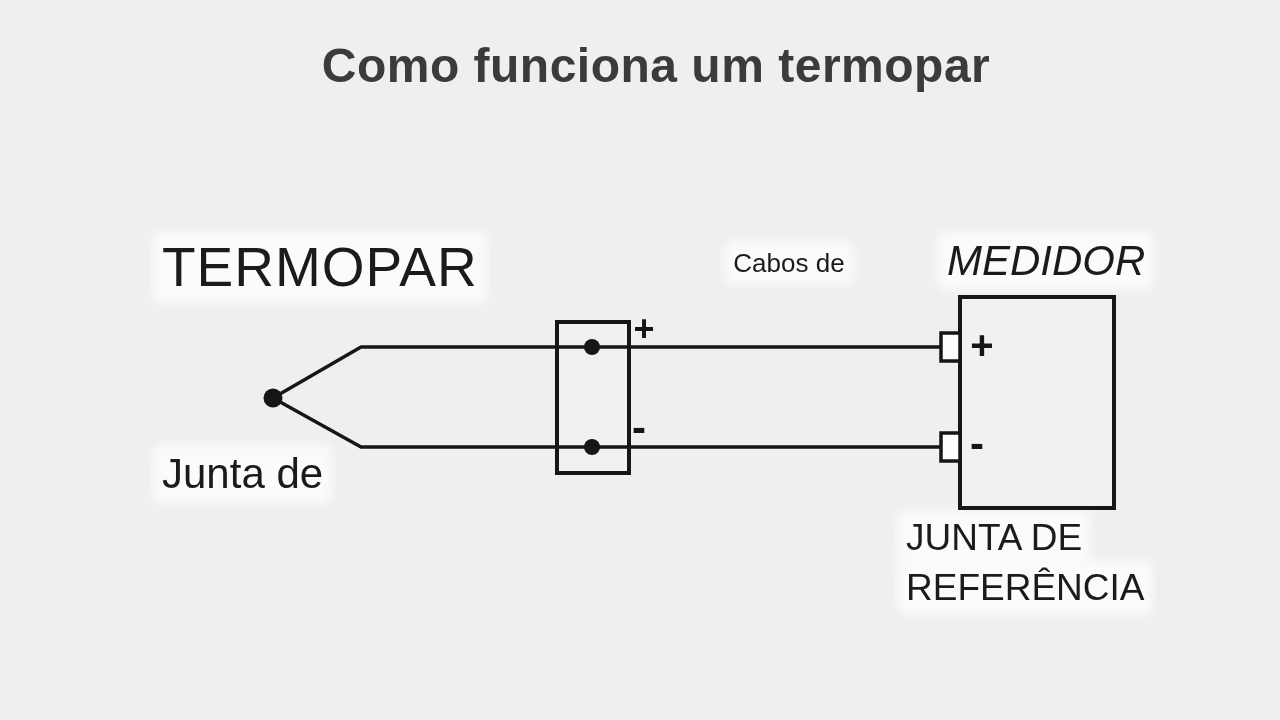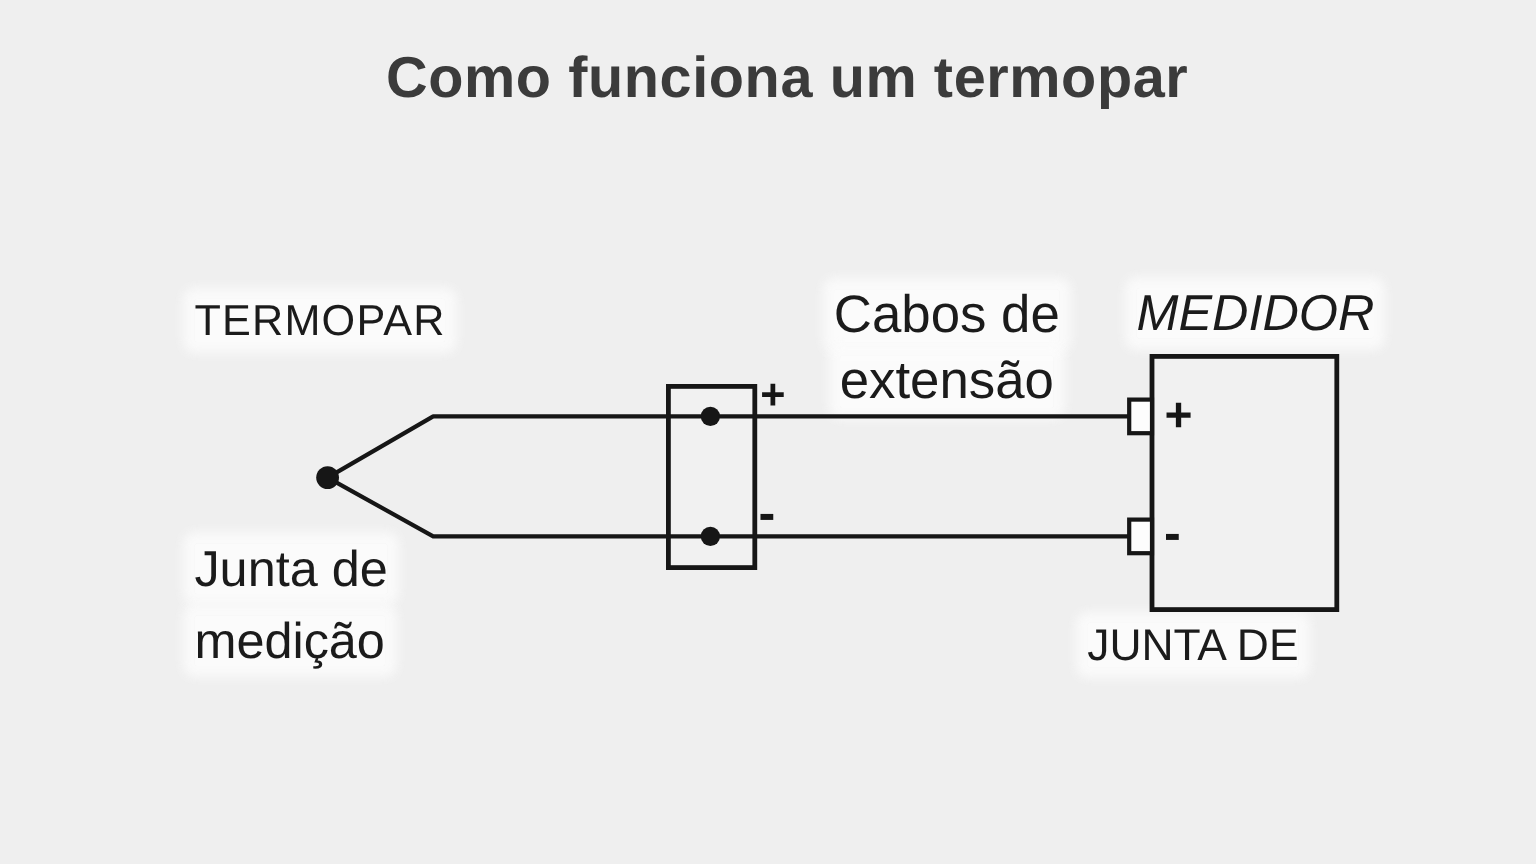--- a/index.html
+++ b/index.html
@@ -30,24 +30,24 @@
     display: flex; align-items: center;
   }
   .diagram-label.align-center .line { justify-content: center; }
   .diagram-label .patch {
     background: rgba(253,253,253,0.88);
     box-shadow: 0 0 9px 9px rgba(253,253,253,0.82);
     border-radius: 3px;
     line-height: 1;
   }
 
-  .lbl-termopar   { left: 146px; top: 245px; font-size: 36px; letter-spacing: 1px; }
+  .lbl-termopar   { left: 146px; top: 245px; font-size: 55px; letter-spacing: 1px; }
   .lbl-termopar .line { height: 44px; }
 
-  .lbl-cabos      { left: 683px; top: 235px; width: 180px; font-size: 44px; }
+  .lbl-cabos      { left: 683px; top: 235px; width: 180px; font-size: 26px; }
   .lbl-cabos .line { height: 55px; }
 
   .lbl-medidor    { left: 931px; top: 240px; font-size: 42px; }
   .lbl-medidor .line { height: 42px; font-style: italic; }
 
   .lbl-junta-med  { left: 146px; top: 444px; font-size: 42px; }
   .lbl-junta-med .line { height: 60px; }
 
   .lbl-conector   { left: 477px; top: 496px; font-size: 42px; }
   .lbl-conector .line { height: 42px; }
@@ -72,44 +72,41 @@
   <div class="diagram-label lbl-termopar">
     <div class="line">
         <span class="patch">TERMOPAR</span>
       </div>
   </div>
 
   <div class="diagram-label lbl-cabos align-center">
     <div class="line">
         <span class="patch">Cabos de</span>
       </div>
-    <div class="line">
-        <span class="patch">extensão</span>
-      </div>
   </div>
 
   <div class="diagram-label lbl-medidor">
     <div class="line">
         <span class="patch">MEDIDOR</span>
       </div>
   </div>
 
   <div class="diagram-label lbl-junta-med">
     <div class="line">
         <span class="patch">Junta de</span>
       </div>
-    <div class="line">
-        <span class="patch">medição</span>
-      </div>
   </div>
 
 
   <div class="diagram-label lbl-junta-ref">
     <div class="line">
         <span class="patch">JUNTA DE</span>
+      </div>
+    <div class="line">
+        <span class="patch">REFERÊNCIA</span>
       </div>
   </div>
 
   <svg class="schematic" width="1280" height="720" viewBox="0 0 1280 720">
 
     <rect class="boxln" x="541" y="322" width="72" height="151"></rect>
 
     <rect class="boxln" x="944" y="297" width="154" height="211"></rect>
 
     <path class="wire" d="M 257,398 L 345,347 L 926,347"></path>

